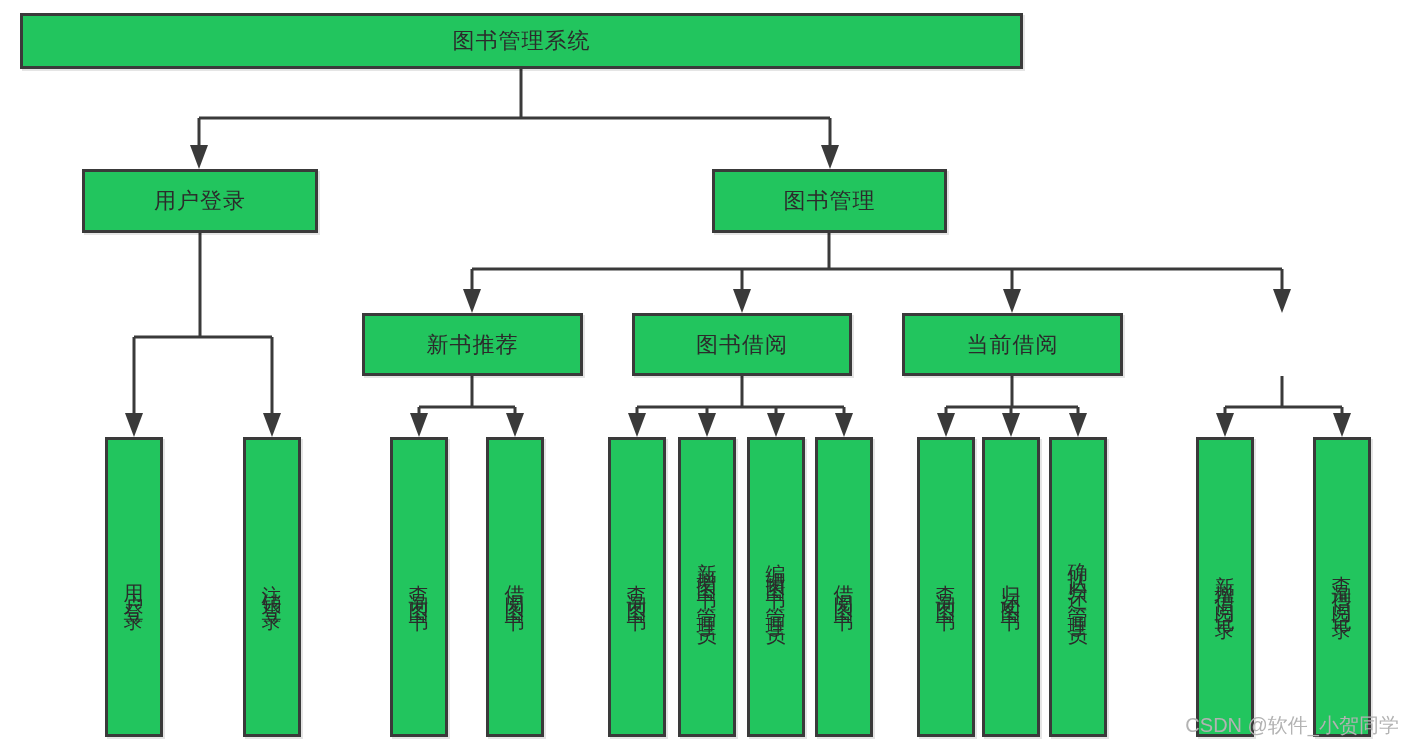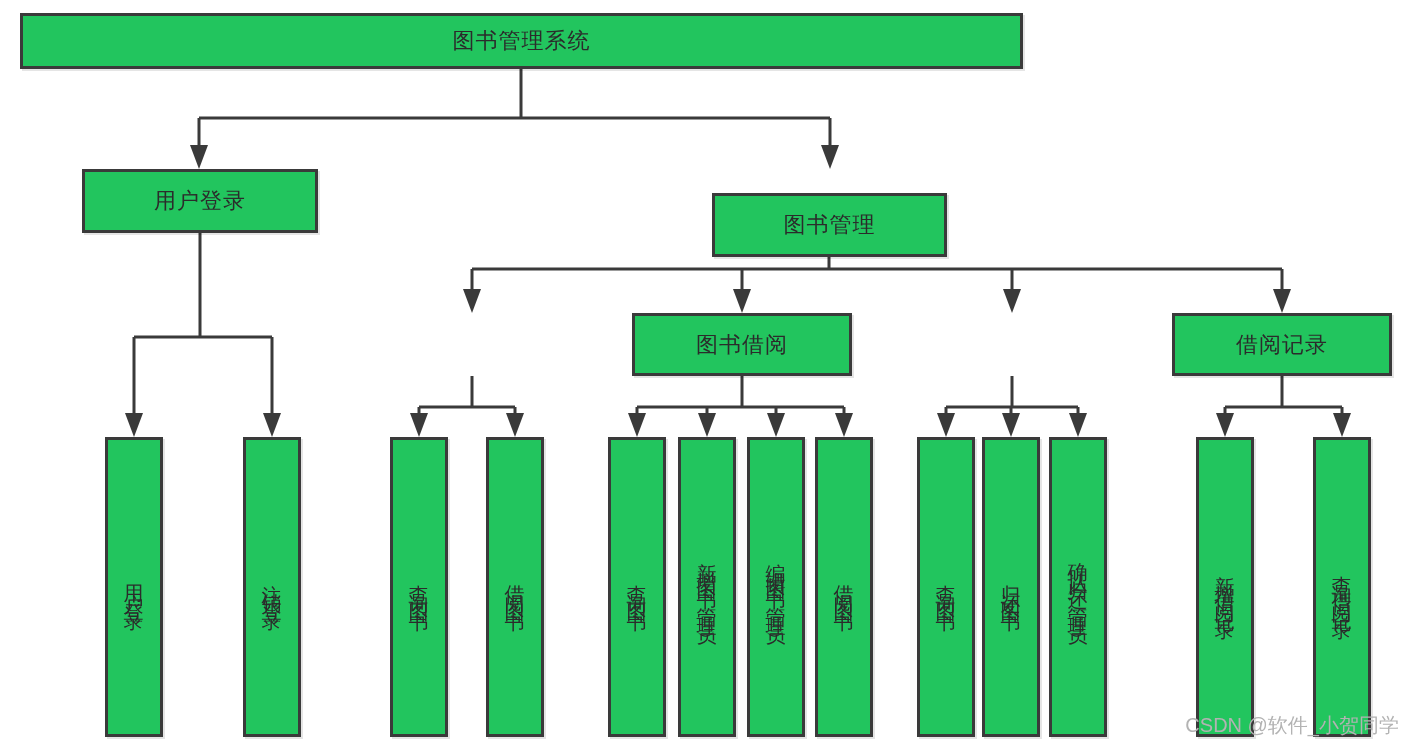--- a/index.html
+++ b/index.html
@@ -100,29 +100,32 @@
     </g>
   </svg>
 
   <div class="box" style="left:20px;top:13px;width:1003px;height:56px;">
     <span class="hlabel">图书管理系统</span>
   </div>
 
   <div class="box" style="left:82px;top:169px;width:236px;height:64px;">
     <span class="hlabel">用户登录</span>
   </div>
-  <div class="box" style="left:712px;top:169px;width:235px;height:64px;margin-top:24px;">
+  <div class="box" style="left:712px;top:169px;width:235px;height:64px;">
     <span class="hlabel">图书管理</span>
   </div>
 
+  <div class="box" style="left:362px;top:313px;width:221px;height:63px;">
+    <span class="hlabel">新书推荐</span>
+  </div>
   <div class="box" style="left:632px;top:313px;width:220px;height:63px;text-align:center;">
     <span class="hlabel">图书借阅</span>
   </div>
-  <div class="box" style="left:1172px;top:313px;width:220px;height:63px;">
-    <span class="hlabel">借阅记录</span>
+  <div class="box" style="left:902px;top:313px;width:221px;height:63px;">
+    <span class="hlabel">当前借阅</span>
   </div>
 
   <div class="box vbox" style="left:105px;">
     <span class="vlabel">用户登录</span>
   </div>
   <div class="box vbox" style="left:243px;">
     <span class="vlabel">注销登录</span>
   </div>
 
   <div class="box vbox" style="left:390px;">

